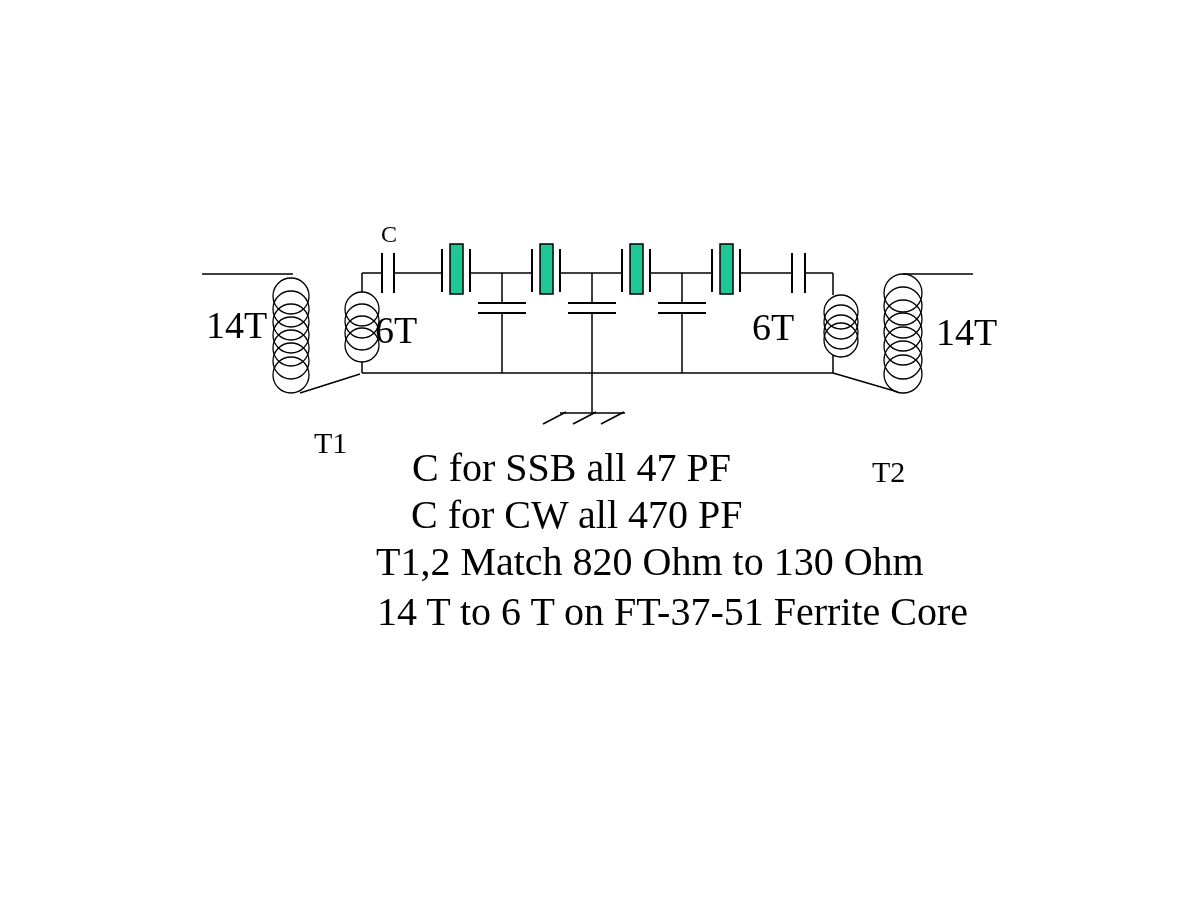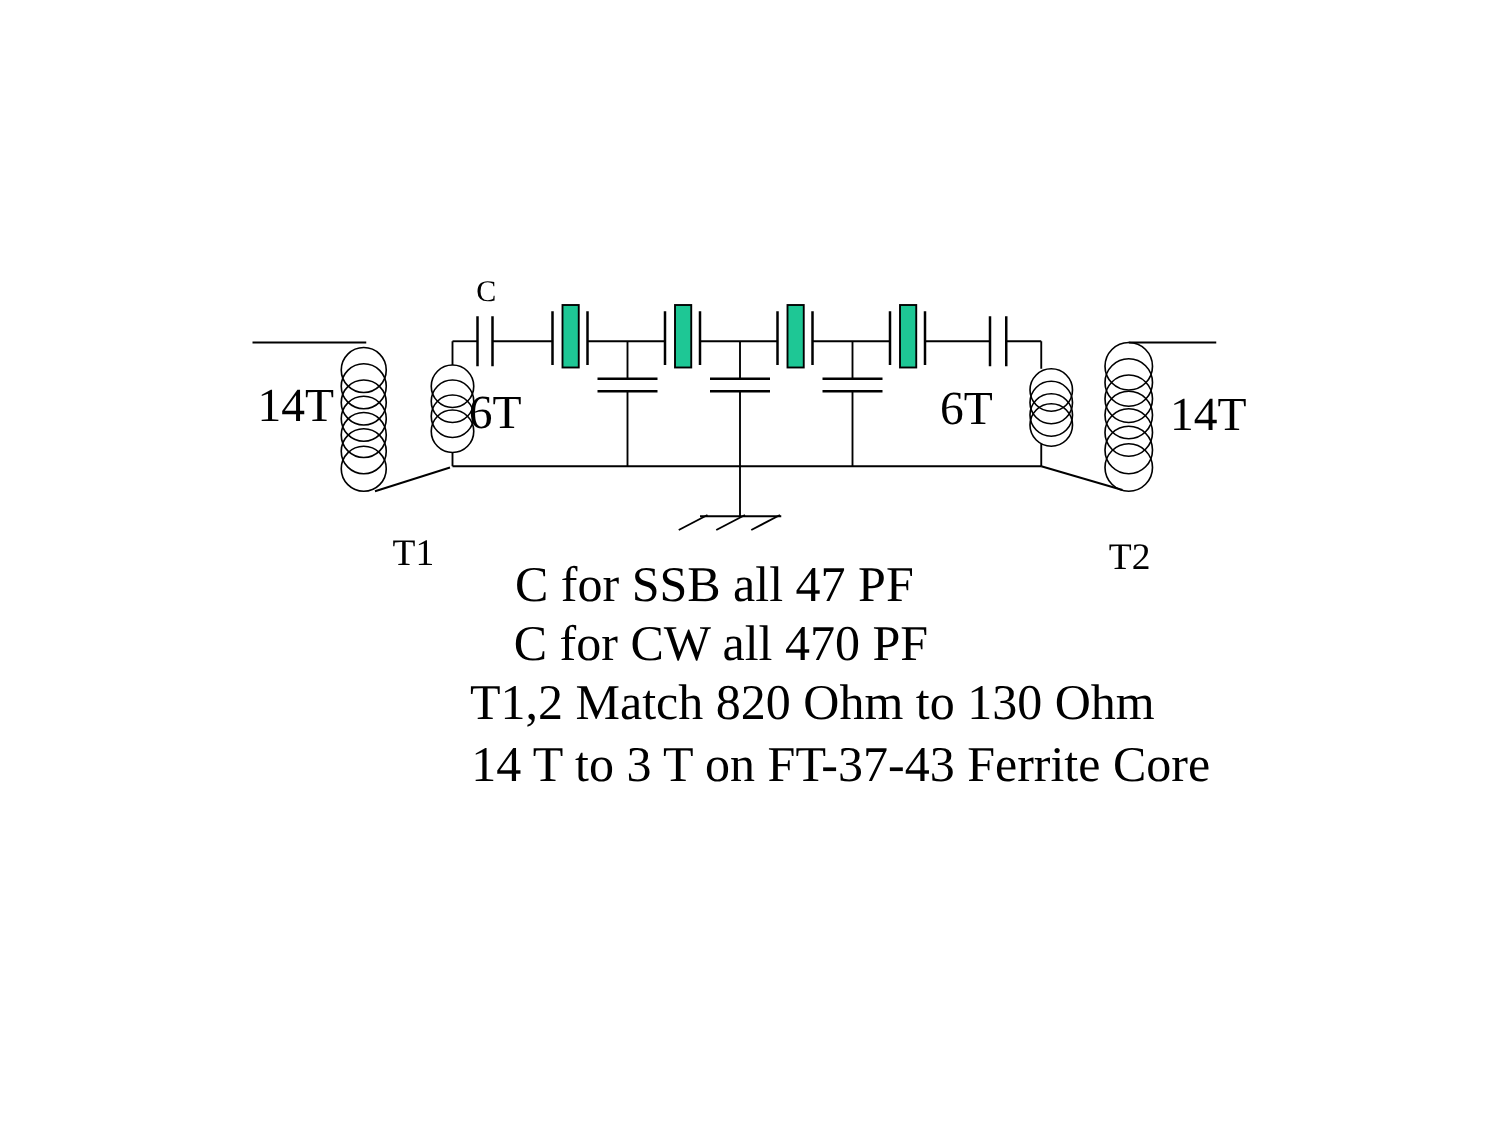--- a/index.html
+++ b/index.html
@@ -148,20 +148,20 @@
       </g>
     </g>
   </svg>
 
   <div class="lbl turns" style="left:206px;top:306px;">14T</div>
   <div class="lbl turns" style="left:375px;top:311px;">6T</div>
   <div class="lbl caplbl" style="left:381px;top:222px;">C</div>
   <div class="lbl turns" style="left:752px;top:308px;">6T</div>
   <div class="lbl turns" style="left:936px;top:313px;">14T</div>
   <div class="lbl tname" style="left:314px;top:428px;">T1</div>
-  <div class="lbl tname" style="left:872px;top:431px;margin-left:15px;">T2</div>
+  <div class="lbl tname" style="left:872px;top:457px;">T2</div>
 
   <div class="lbl note" style="left:412px;top:448px;">C for SSB all 47 PF</div>
   <div class="lbl note" style="left:411px;top:495px;">C for CW all 470 PF</div>
   <div class="lbl note" style="left:376px;top:542px;">T1,2 Match 820 Ohm to 130 Ohm</div>
-  <div class="lbl note" style="left:377px;top:592px;">14 T to 3 T on FT-37-43 Ferrite Core</div>
+  <div class="lbl note" style="left:377px;top:592px;">14 T to 6 T on FT-37-51 Ferrite Core</div>
 
 </div>
 
 </body></html>

